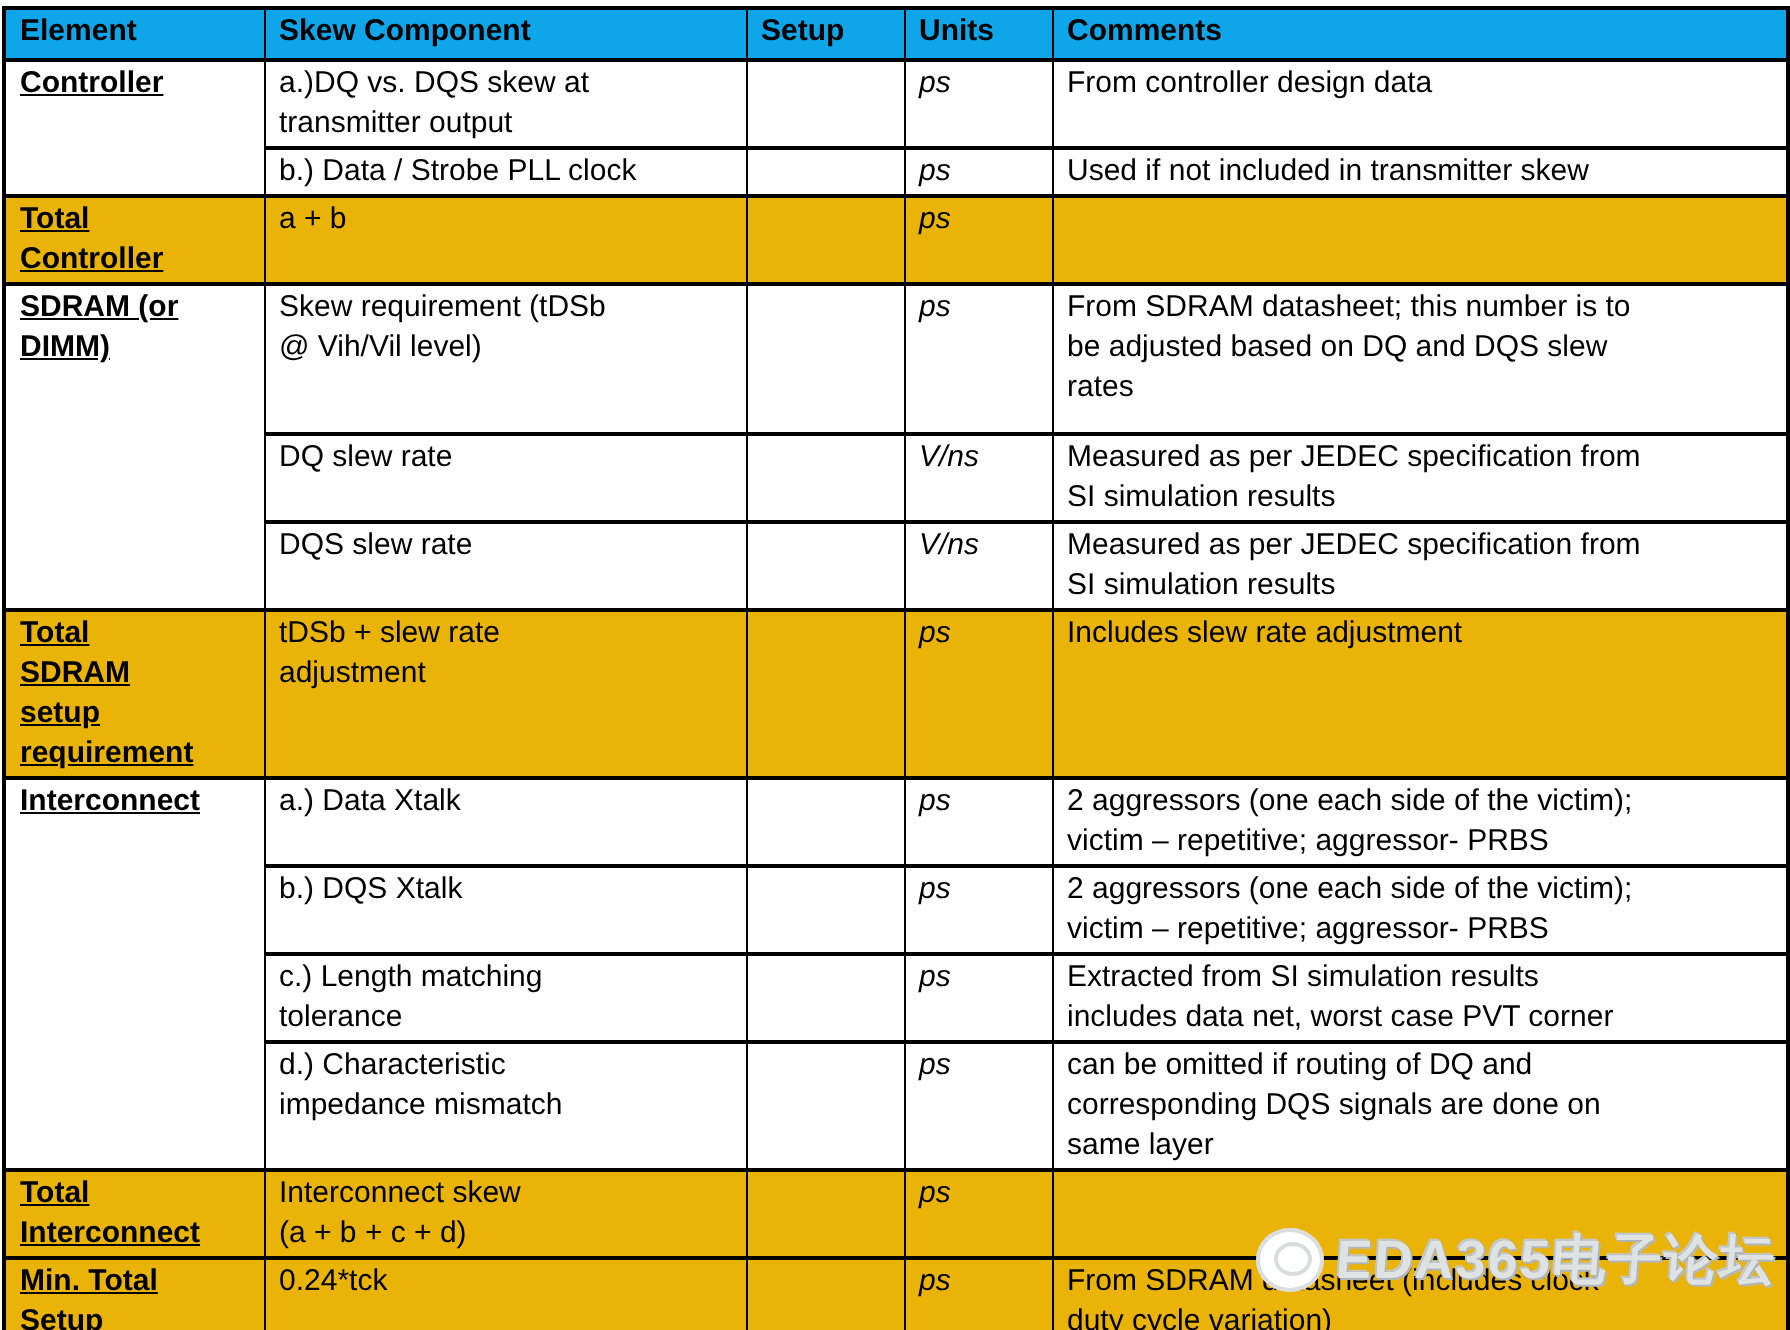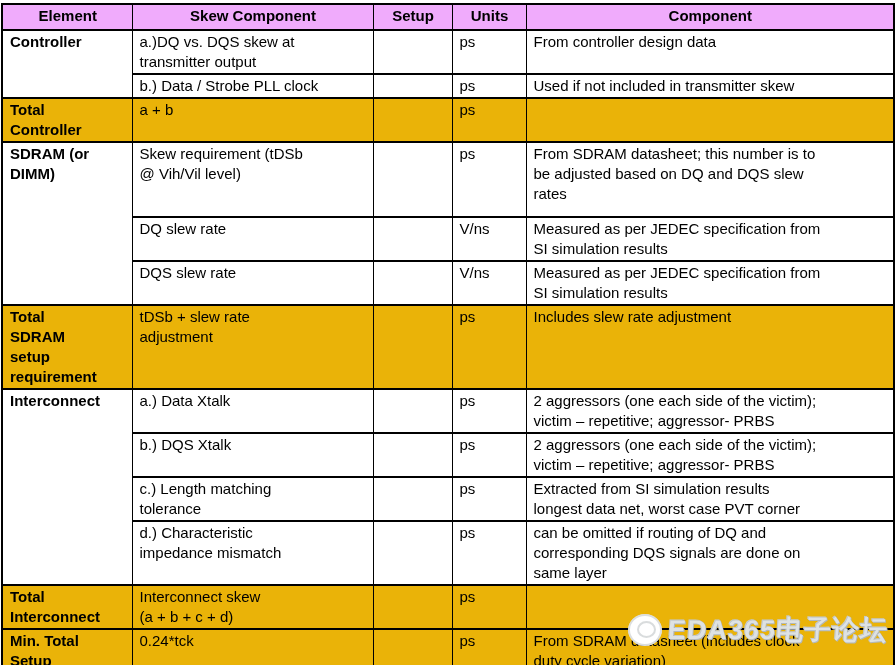--- a/index.html
+++ b/index.html
@@ -31,38 +31,39 @@
     vertical-align: top;
     padding: 1px 6px 1px 7px;
     font-size: 15px;
     line-height: 20px;
     color: #000;
     white-space: pre-line;
     overflow: hidden;
   }
   table.budget { border: 2px solid #000; }
   thead th {
-    background: #f0abfc;
+    background: #0ea5e9;
     color: #33100a;
     font-weight: bold;
     font-size: 17px;
     line-height: 22px;
-    text-align: center;
+    text-align: left;
     vertical-align: middle;
     border-bottom-width: 3px;
     padding: 1px 4px;
   }
   td.el {
     font-weight: bold;
     line-height: 19px;
     padding-top: 2px;
+    text-decoration: underline;
   }
   td.pad-top { padding-top: 17px; }
   tr.hl td { background: #eab308; }
-  td.units { padding-left: 9px; }
+  td.units { padding-left: 9px; font-style: italic; }
 
   
   .watermark {
     position: absolute;
     left: 628px;
     top: 612px;
     display: flex;
     align-items: center;
     gap: 6px;
     pointer-events: none;
@@ -105,21 +106,21 @@
       <col style="width:79px">
       <col style="width:74px">
       <col style="width:368px">
     </colgroup>
     <thead>
       <tr style="height:26px">
         <th>Element</th>
         <th>Skew Component</th>
         <th>Setup</th>
         <th>Units</th>
-        <th>Component</th>
+        <th>Comments</th>
       </tr>
     </thead>
     <tbody>
       <tr style="height:42px">
         <td class="el" rowspan="2">Controller</td>
         <td>a.)DQ vs. DQS  skew at
 transmitter output</td>
         <td></td>
         <td class="units">ps</td>
         <td>From controller design data</td>
@@ -188,21 +189,21 @@
         <td class="units">ps</td>
         <td>2 aggressors (one each side of the victim);
 victim – repetitive; aggressor- PRBS</td>
       </tr>
       <tr style="height:43px">
         <td>c.) Length matching
 tolerance</td>
         <td></td>
         <td class="units">ps</td>
         <td>Extracted from SI simulation results
-longest data net, worst case PVT corner</td>
+includes data net, worst case PVT corner</td>
       </tr>
       <tr style="height:63px">
         <td>d.) Characteristic
 impedance mismatch</td>
         <td></td>
         <td class="units">ps</td>
         <td>can be omitted if routing of DQ and
 corresponding DQS signals are done on
 same layer</td>
       </tr>

